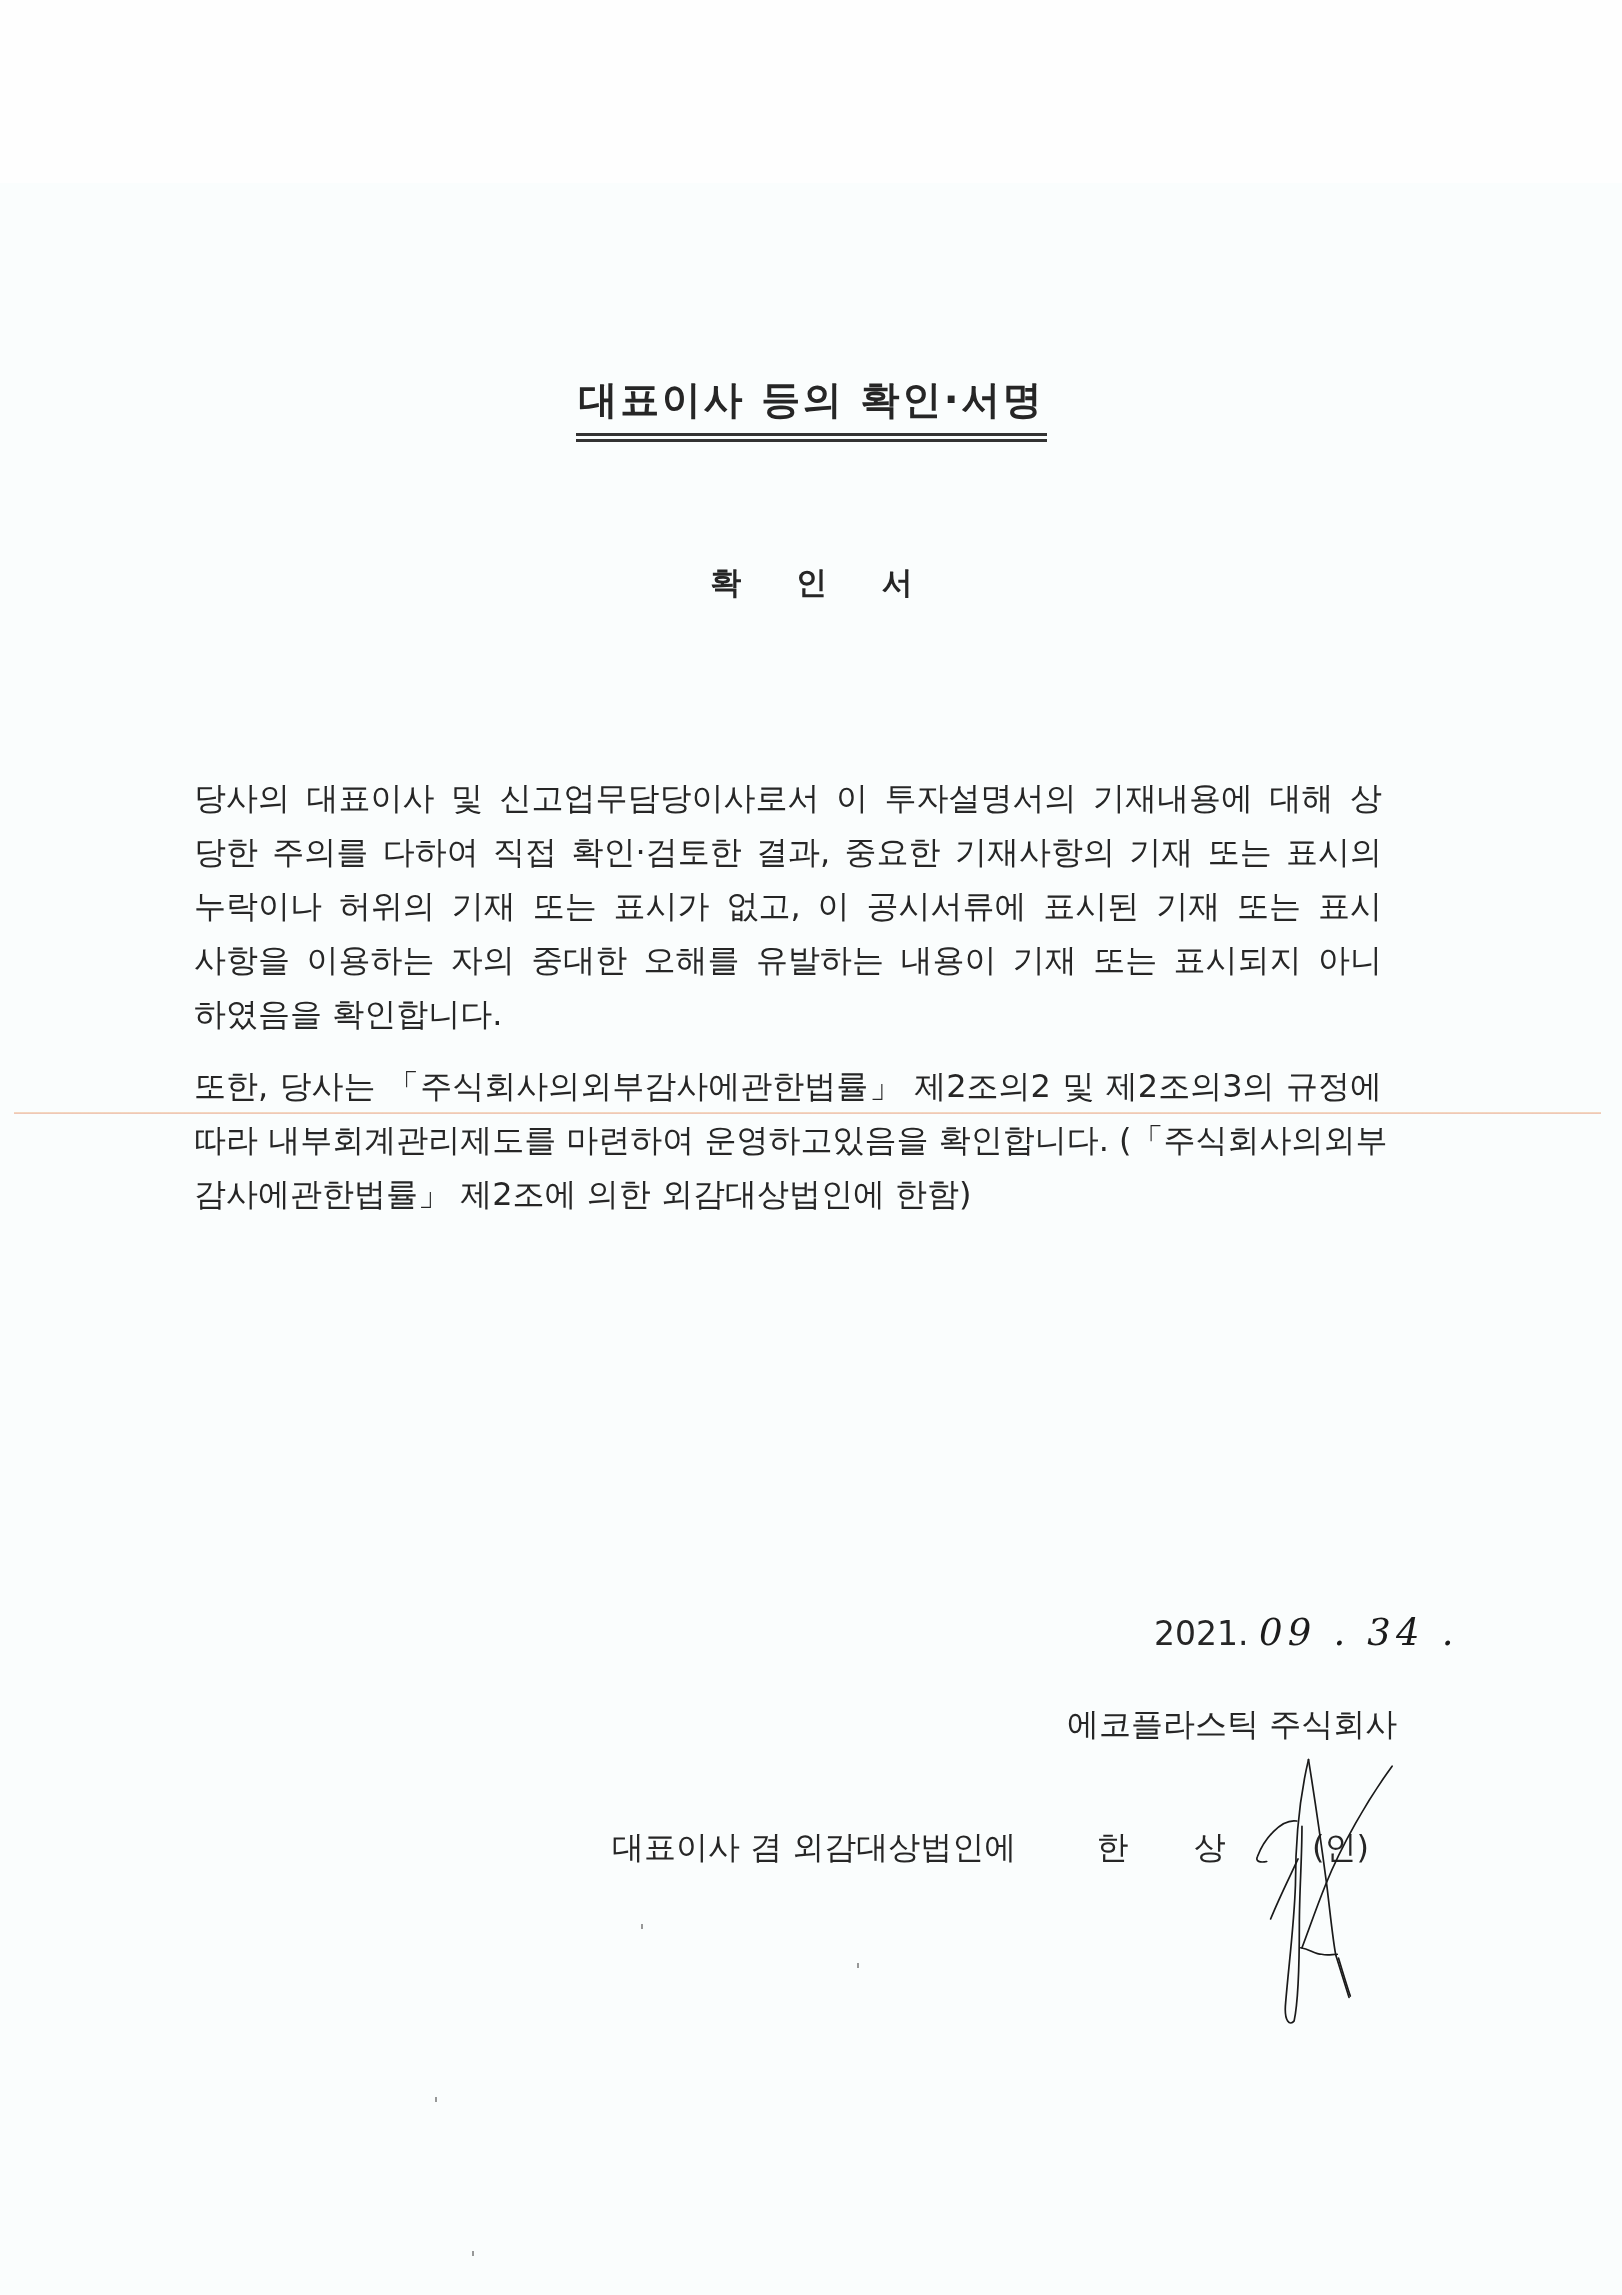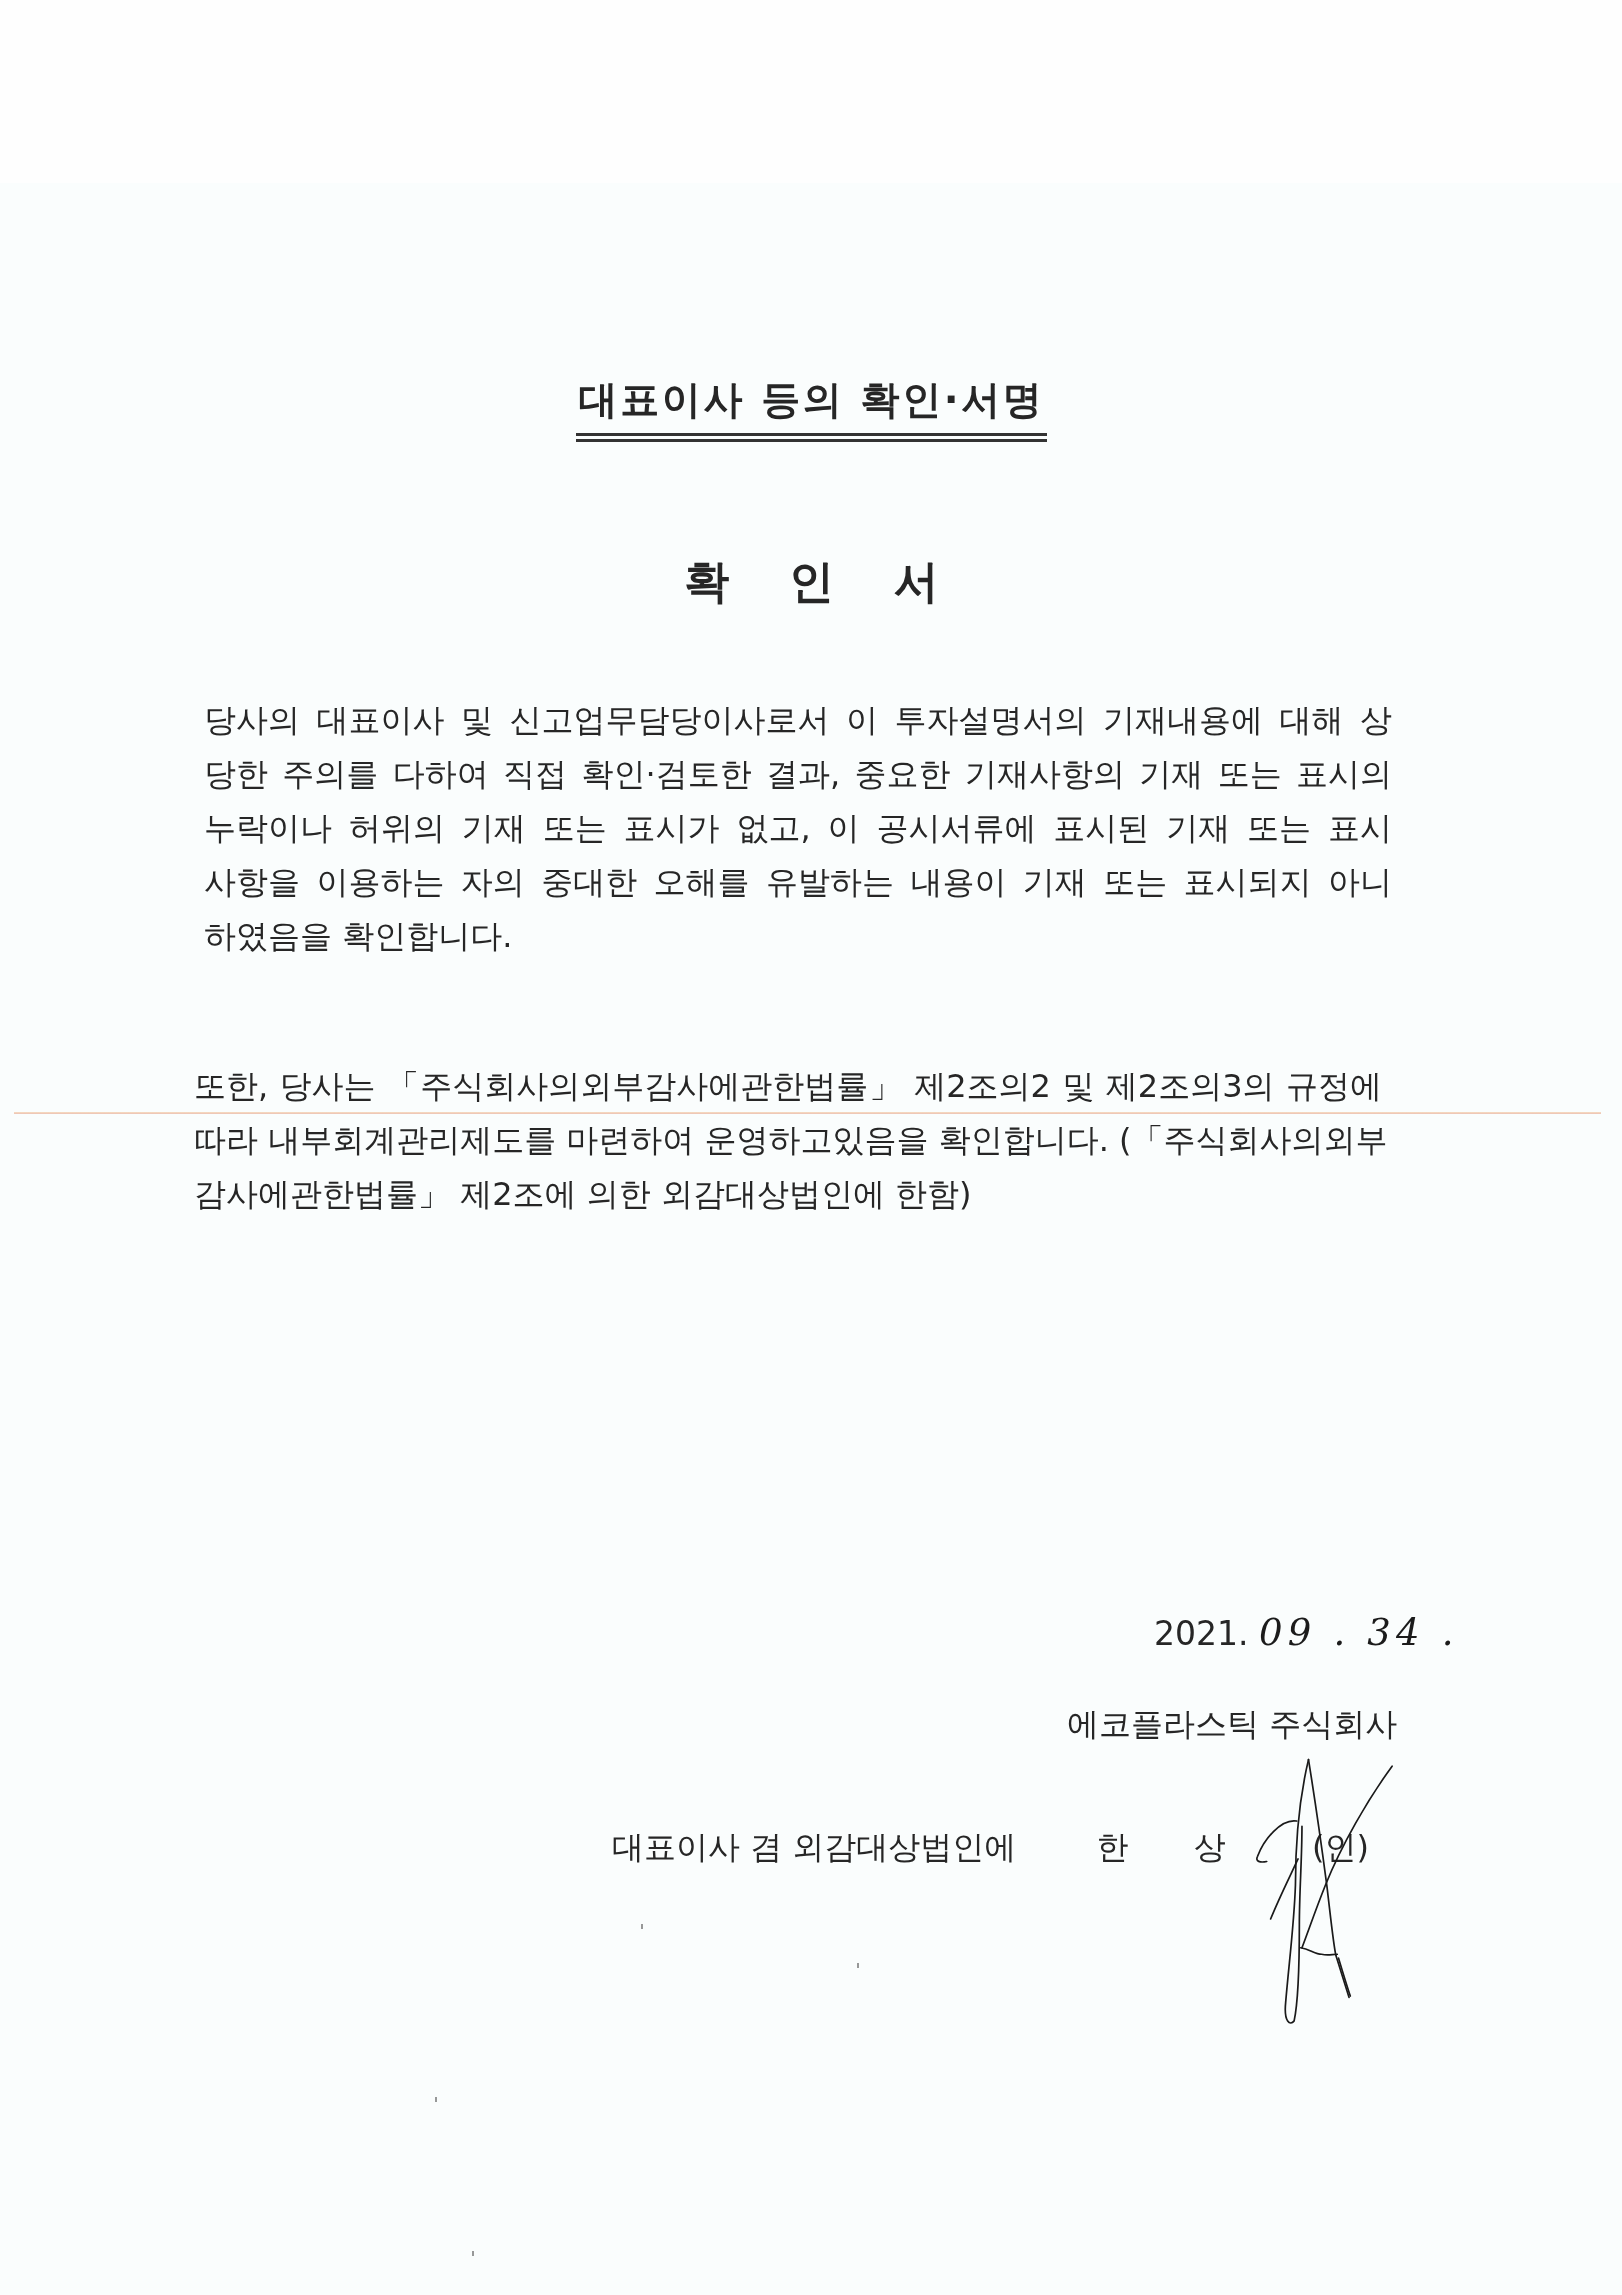--- a/index.html
+++ b/index.html
@@ -39,21 +39,21 @@
     .doc-title span {
       display: inline-block;
       padding: 0 2.6px 6.5px 2.6px;
       border-bottom: 9.2px double #333;
     }
     .doc-subtitle {
       position: absolute;
       left: 0; width: 1623px;
       top: 556px;
       text-align: center;
-      font-size: 45px;
+      font-size: 31px;
       font-weight: bold;
       letter-spacing: 22px;
       line-height: 52px;
       text-indent: 22px;
     }
     .para {
       position: absolute;
       left: 194px;
       width: 1188px;
       font-size: 32px;
@@ -61,21 +61,21 @@
     }
     .para .line {
       display: block;
       white-space: nowrap;
       text-align-last: justify;
       text-align: justify;
     }
     .para .line.last {
       text-align-last: left;
     }
-    #para1 { top: 693px; margin-left: 10px; }
+    #para1 { top: 771px; }
     #para2 { top: 1059px; }
     .scan-line {
       position: absolute;
       left: 14.4px;
       top: 1112px;
       width: 1587px;
       height: 2px;
       background: linear-gradient(to bottom, #f6d9b8, #e9b5a6);
       opacity: 0.85;
     }

